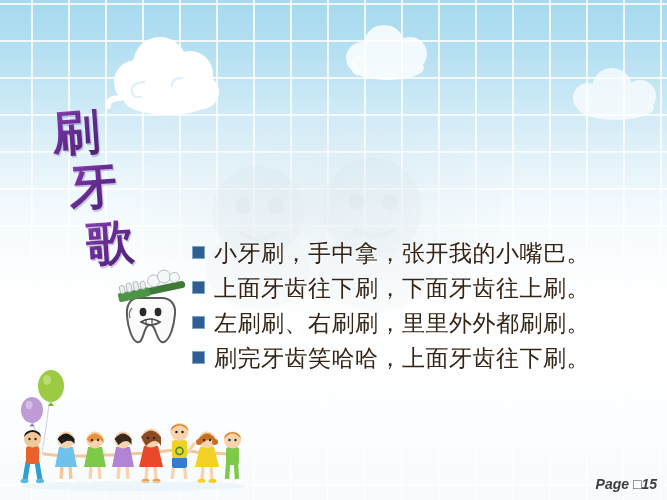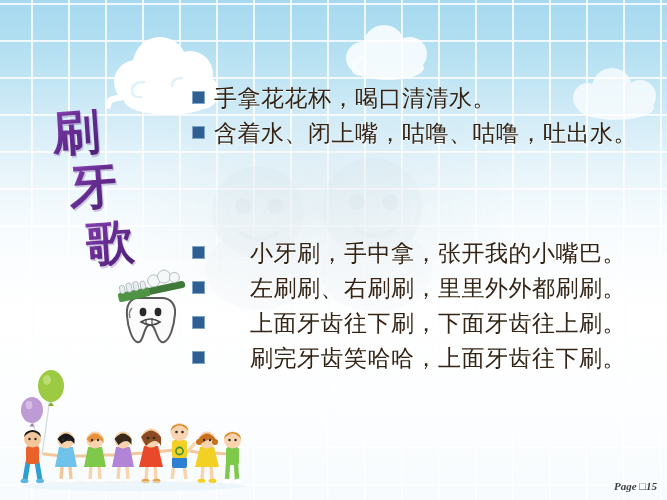--- a/index.html
+++ b/index.html
@@ -126,21 +126,21 @@
     pointer-events: none;
   }
 
   
   .bullets {
     position: absolute;
     left: 192px;
     width: 470px;
   }
   .bullets.group-a { top: 82px; }
-  .bullets.group-b { top: 237px; text-align: center; }
+  .bullets.group-b { top: 237px; }
 
   .bullet-row {
     display: flex;
     align-items: flex-start;
     margin-bottom: 2px;
   }
   .bullet-mark {
     flex: 0 0 auto;
     width: 13px;
     height: 13px;
@@ -158,22 +158,22 @@
     color: #332415;
     letter-spacing: 0.5px;
     text-shadow: 0 1px 0 rgba(255,255,255,0.6);
   }
 
   
   .page-footer {
     position: absolute;
     right: 10px;
     bottom: 8px;
-    font-family: Liberation Serif, serif;
-    font-size: 11px;
+    font-family: Liberation Sans, sans-serif;
+    font-size: 14px;
     font-weight: bold;
     font-style: italic;
     color: #3d3d3d;
   }
 </style>
 </head>
 <body>
 
 <div class="slide">
 
@@ -385,43 +385,33 @@
       <path d="M206 29 Q214.5 18 223 29 Q223 23 214.5 22 Q206 23 206 29 Z" fill="#d98c2a"></path>
       <circle cx="211.5" cy="30" r="1.2" fill="#2a2a2a"></circle>
         <circle cx="217.5" cy="30" r="1.2" fill="#2a2a2a"></circle>
       <ellipse cx="208.5" cy="71" rx="4" ry="2.2" fill="#ffffff"></ellipse>
         <ellipse cx="220.5" cy="71" rx="4" ry="2.2" fill="#ffffff"></ellipse>
     </g>
 
     <ellipse cx="116" cy="76" rx="112" ry="5" fill="#dff0f7" opacity="0.5"></ellipse>
   </svg>
 
-  <div class="bullets group-a">
-    <div class="bullet-row">
-      <span class="bullet-mark"></span>
-      <span class="bullet-text">手拿花花杯，喝口清清水。</span>
-    </div>
-    <div class="bullet-row">
-      <span class="bullet-mark"></span>
-      <span class="bullet-text">含着水、闭上嘴，咕噜、咕噜，吐出水。</span>
-    </div>
-  </div>
 
   <div class="bullets group-b">
     <div class="bullet-row">
       <span class="bullet-mark"></span>
       <span class="bullet-text">小牙刷，手中拿，张开我的小嘴巴。</span>
     </div>
     <div class="bullet-row">
       <span class="bullet-mark"></span>
-      <span class="bullet-text">左刷刷、右刷刷，里里外外都刷刷。</span>
+      <span class="bullet-text">上面牙齿往下刷，下面牙齿往上刷。</span>
     </div>
     <div class="bullet-row">
       <span class="bullet-mark"></span>
-      <span class="bullet-text">上面牙齿往下刷，下面牙齿往上刷。</span>
+      <span class="bullet-text">左刷刷、右刷刷，里里外外都刷刷。</span>
     </div>
     <div class="bullet-row">
       <span class="bullet-mark"></span>
       <span class="bullet-text">刷完牙齿笑哈哈，上面牙齿往下刷。</span>
     </div>
   </div>
 
   <div class="page-footer">Page □15</div>
 
 </div>

